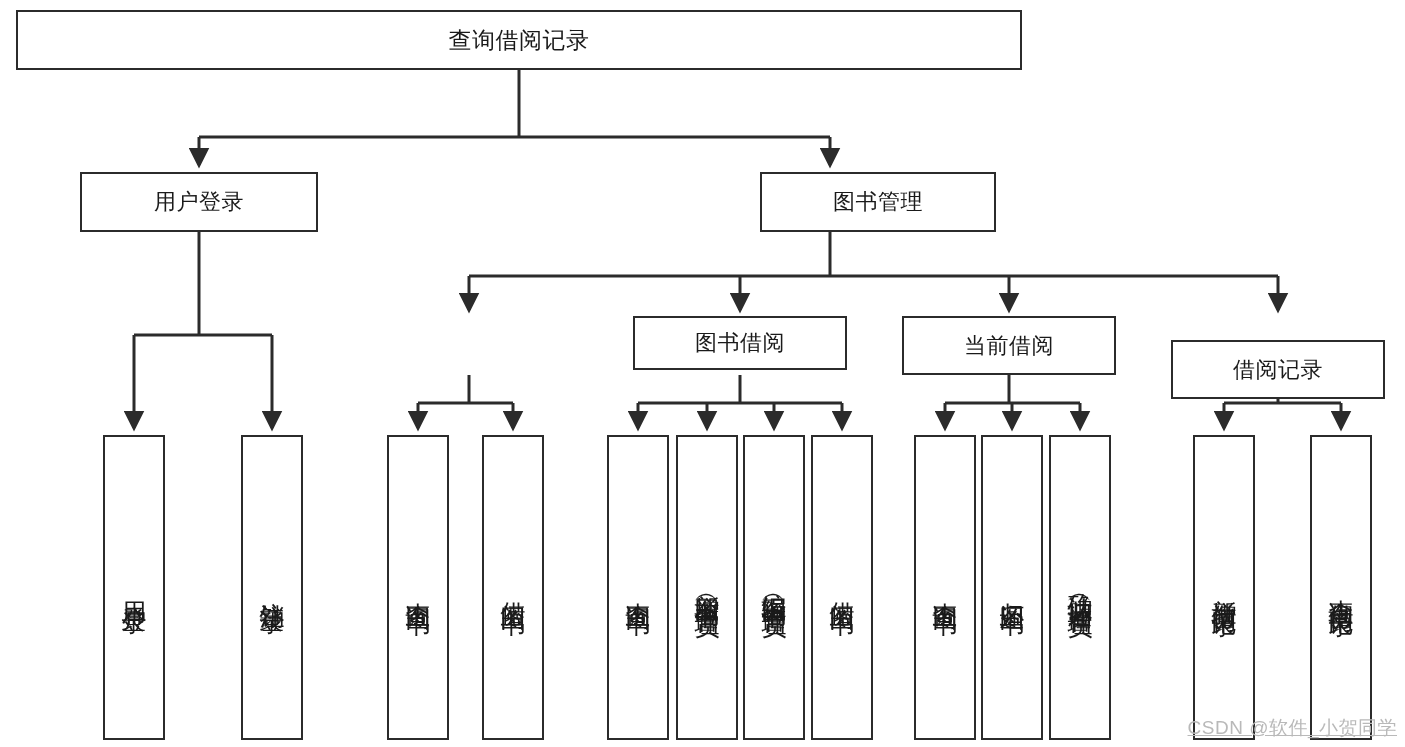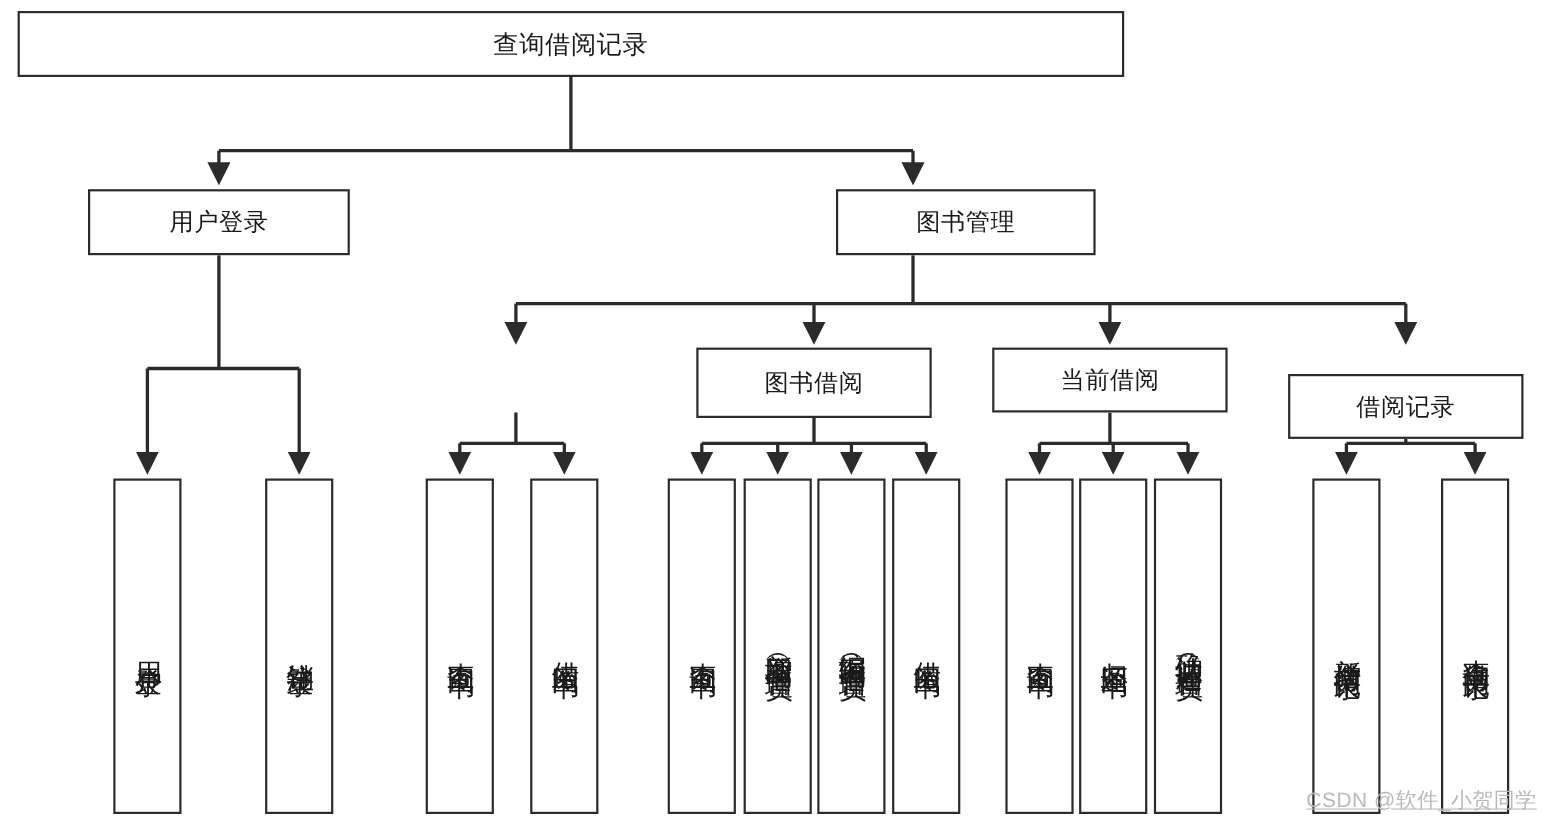--- a/index.html
+++ b/index.html
@@ -135,21 +135,21 @@
     <span class="node-label">查询借阅记录</span>
   </div>
 
   <div class="node level-h" style="left:80px; top:172px; width:238px; height:60px;">
     <span class="node-label">用户登录</span>
   </div>
   <div class="node level-h" style="left:712px; top:172px; width:236px; height:60px;margin-left:48px;">
     <span class="node-label">图书管理</span>
   </div>
 
-  <div class="node level-h" style="left:633px; top:316px; width:214px; height:64px;text-align:right;">
+  <div class="node level-h" style="left:633px; top:316px; width:214px; height:54px;text-align:right;">
     <span class="node-label">图书借阅</span>
   </div>
   <div class="node level-h" style="left:902px; top:316px; width:214px; height:59px;">
     <span class="node-label">当前借阅</span>
   </div>
   <div class="node level-h" style="left:1171px; top:316px; width:214px; height:59px;margin-top:24px;">
     <span class="node-label">借阅记录</span>
   </div>
 
   <div class="node leaf" style="left:103px; top:435px; width:62px; height:305px;">

